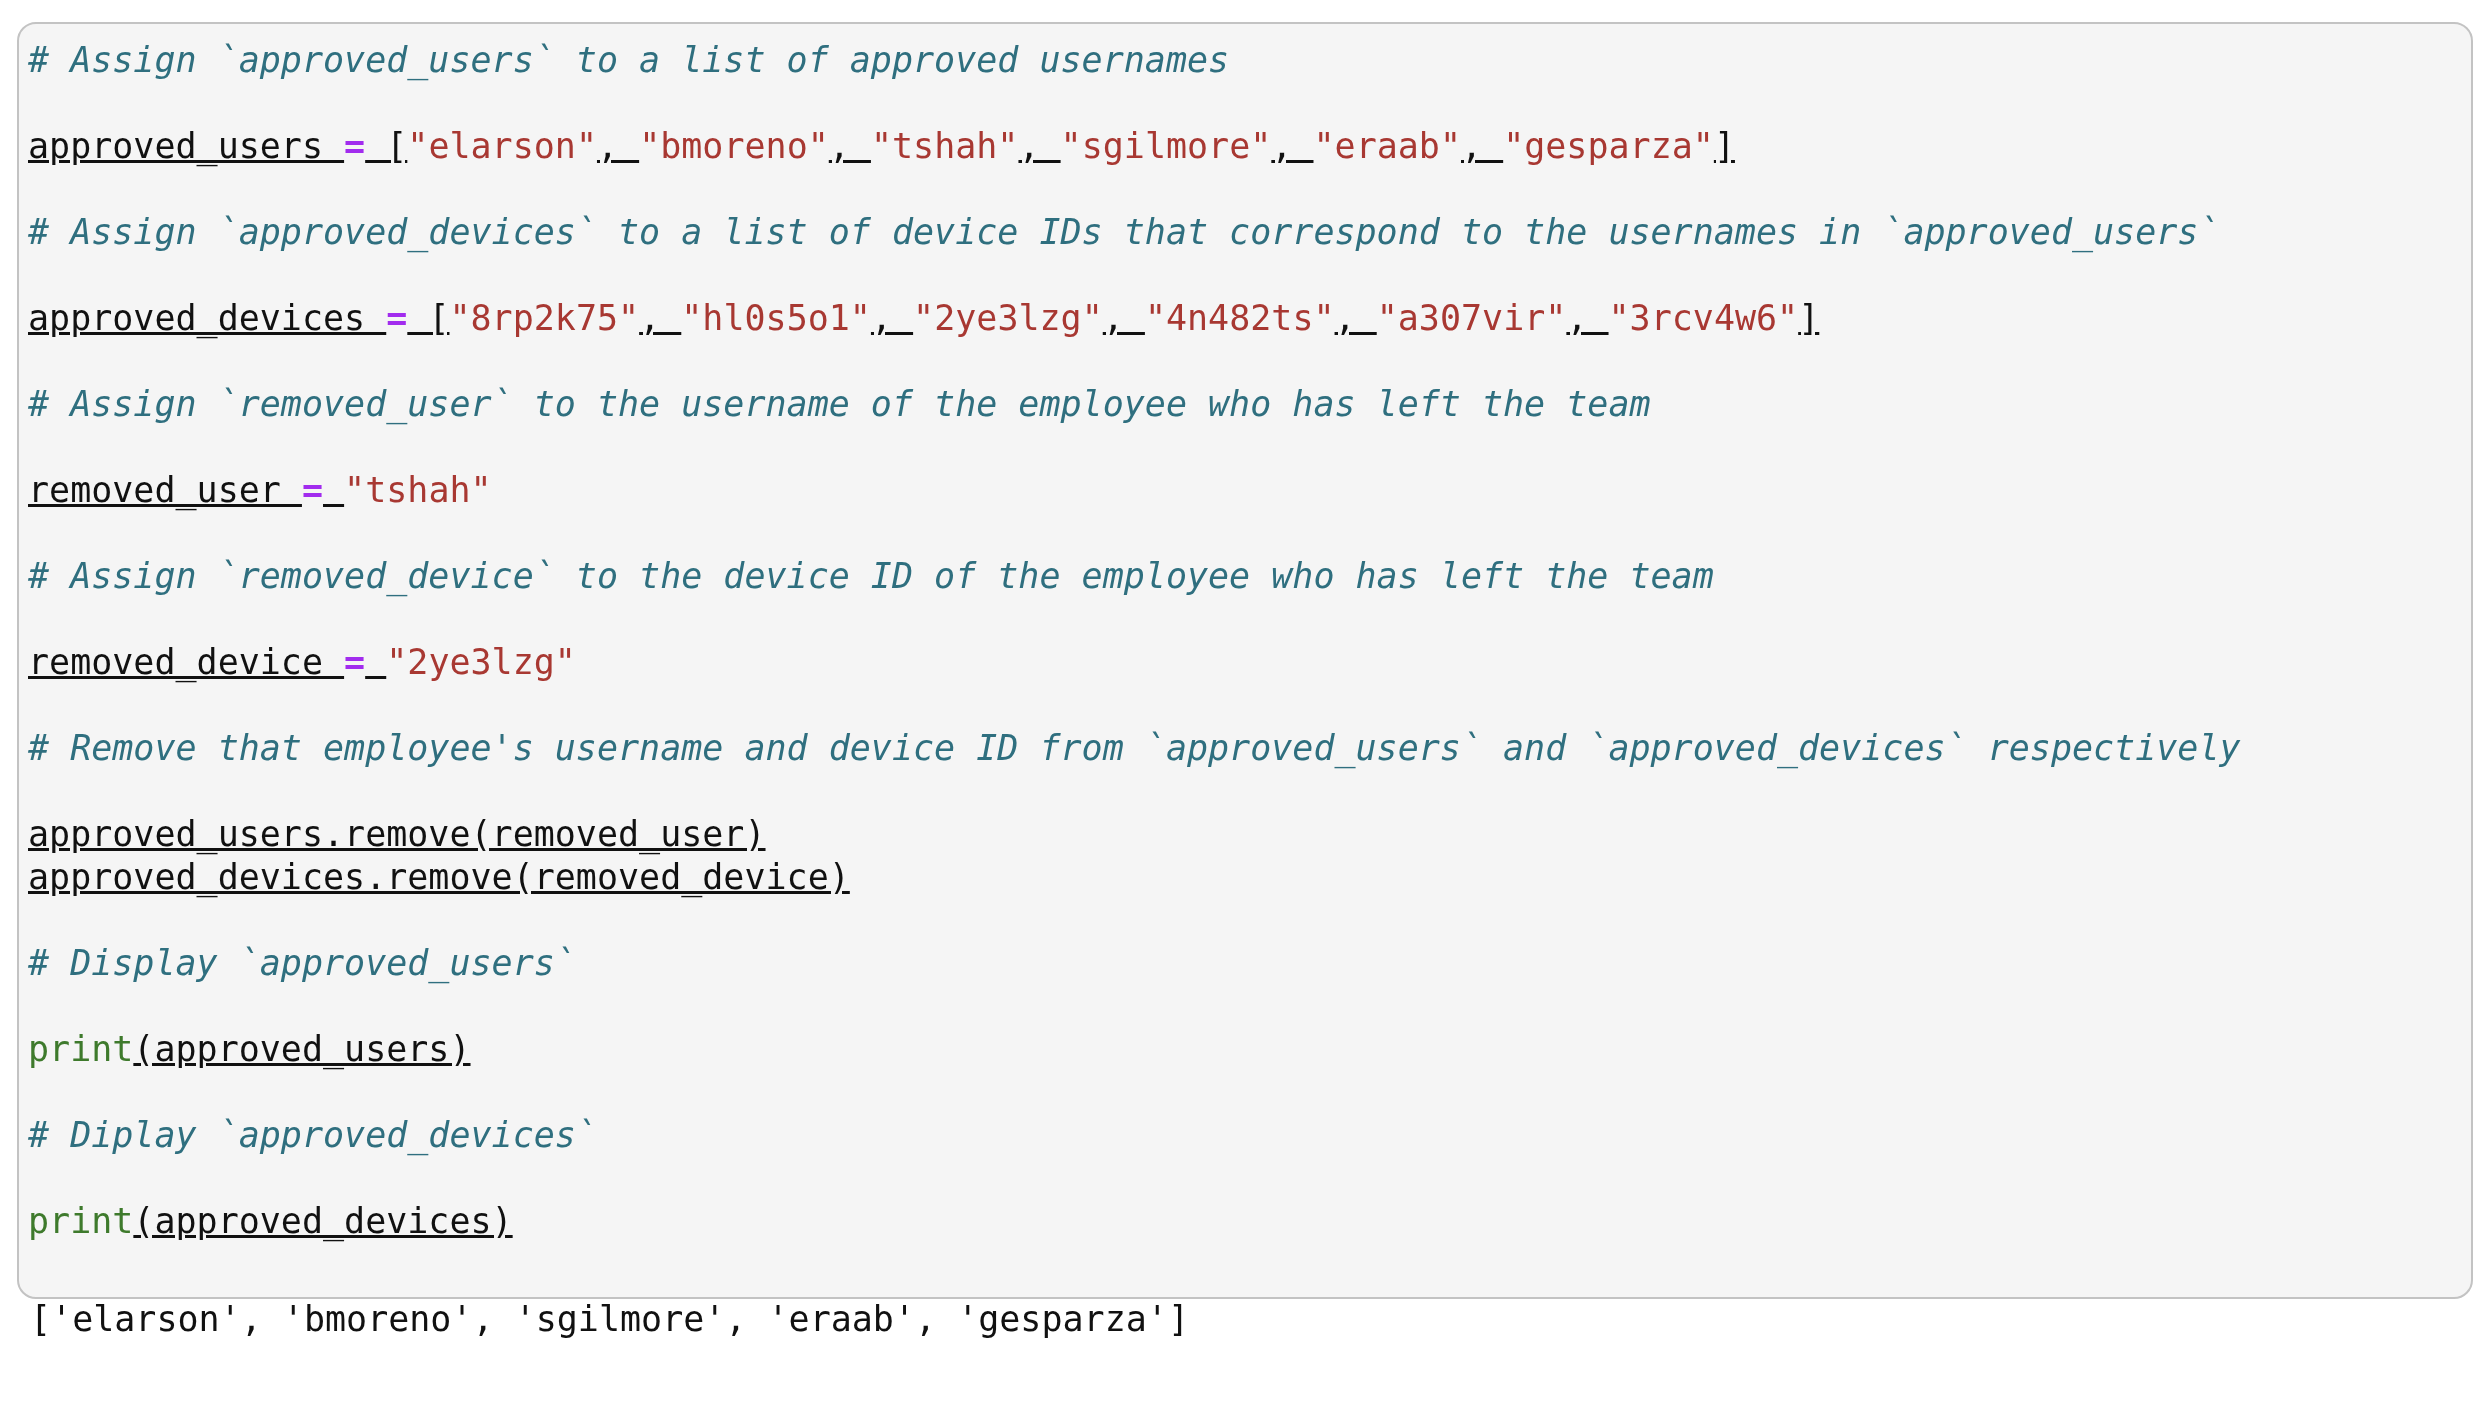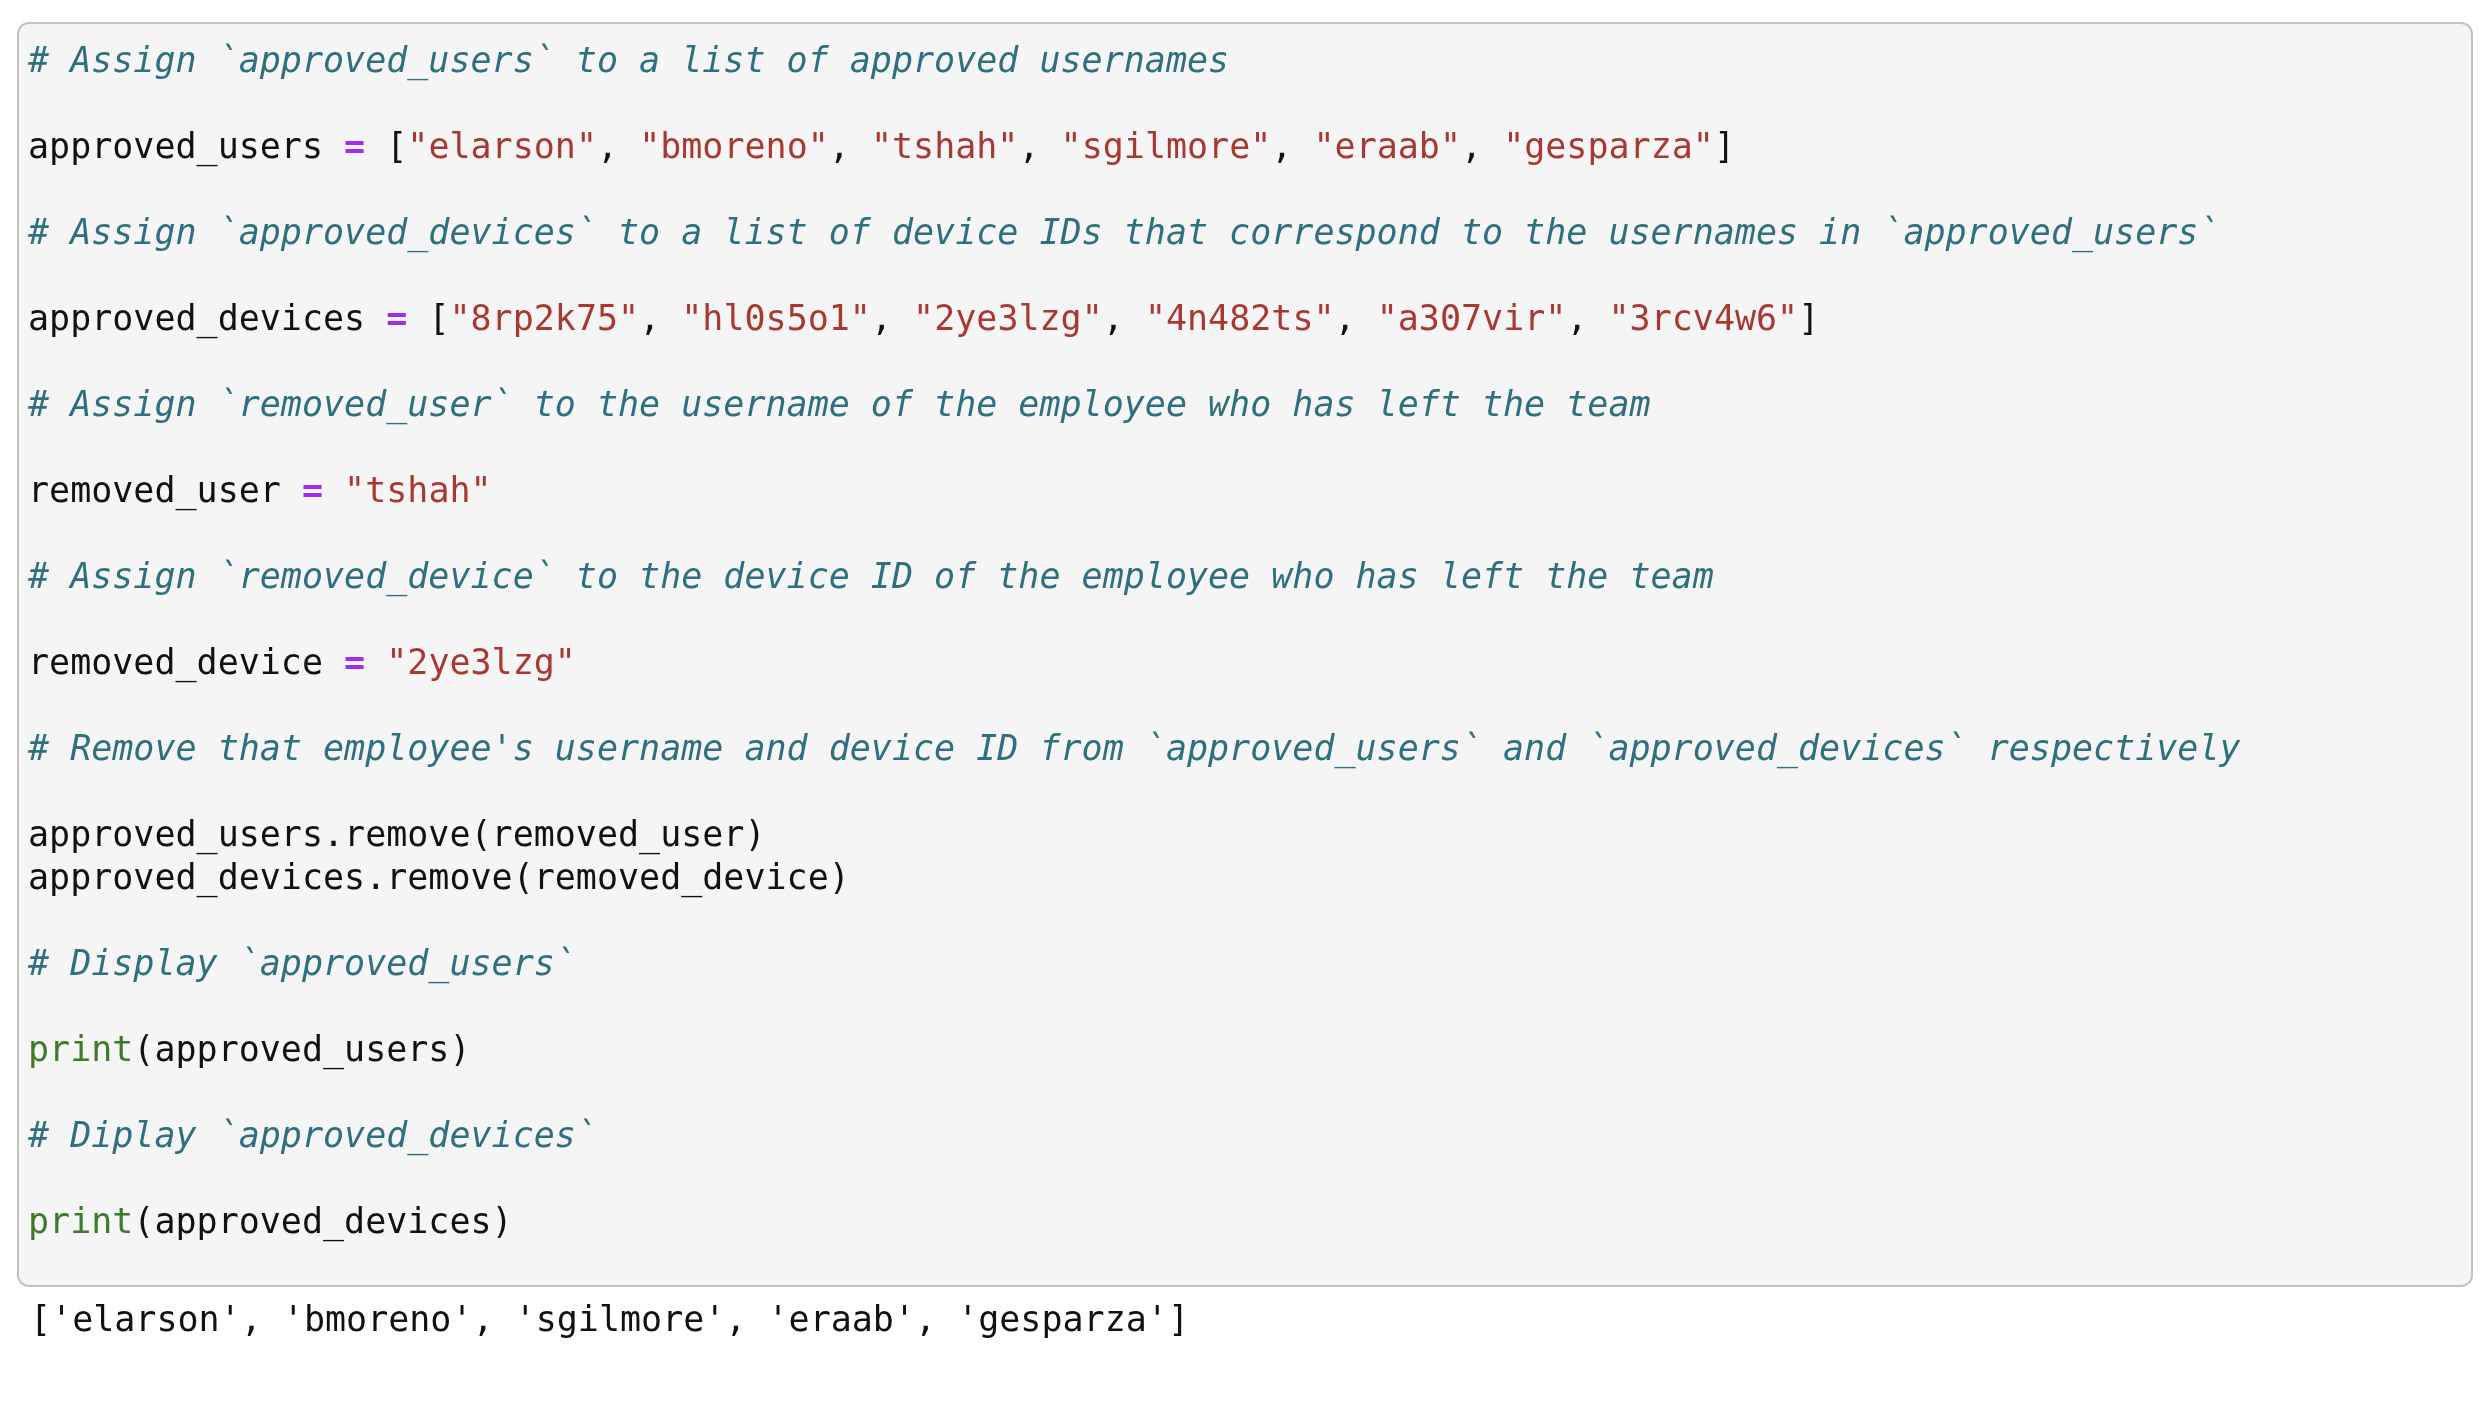--- a/index.html
+++ b/index.html
@@ -14,37 +14,37 @@
 
   
   .code-cell {
     box-sizing: border-box;
     position: absolute;
     left: 17px;
     top: 22px;
     width: 2456px;
     background: var(--color-cell_bg, #f5f5f5);
     border: 2px solid var(--color-cell_border, #c3c3c3);
-    border-radius: 12px;
-    padding: 15px 14px 42px 9px;
+    border-radius: 19px;
+    padding: 15px 14px 54px 9px;
   }
 
   .code-block {
     font-size: 35px;
     line-height: 43px;
     color: var(--color-code_text, #111111);
     white-space: pre;
   }
 
   .code-line {
     min-height: 43px;
     white-space: pre;
   }
 
-  .tok-plain    { color: var(--color-code_text, #111111); }
+  .tok-plain    { color: var(--color-code_text, #111111); text-decoration: underline; }
   .tok-comment  { color: var(--color-comment, #2f6f7f); font-style: italic; }
   .tok-string   { color: var(--color-string, #a83832); }
   .tok-operator { color: var(--color-operator, #a22cee); font-weight: bold; }
   .tok-builtin  { color: var(--color-builtin, #3e7a2c); }
 
   
   .cell-output {
     position: absolute;
     left: 30px;
     top: 1298px;

